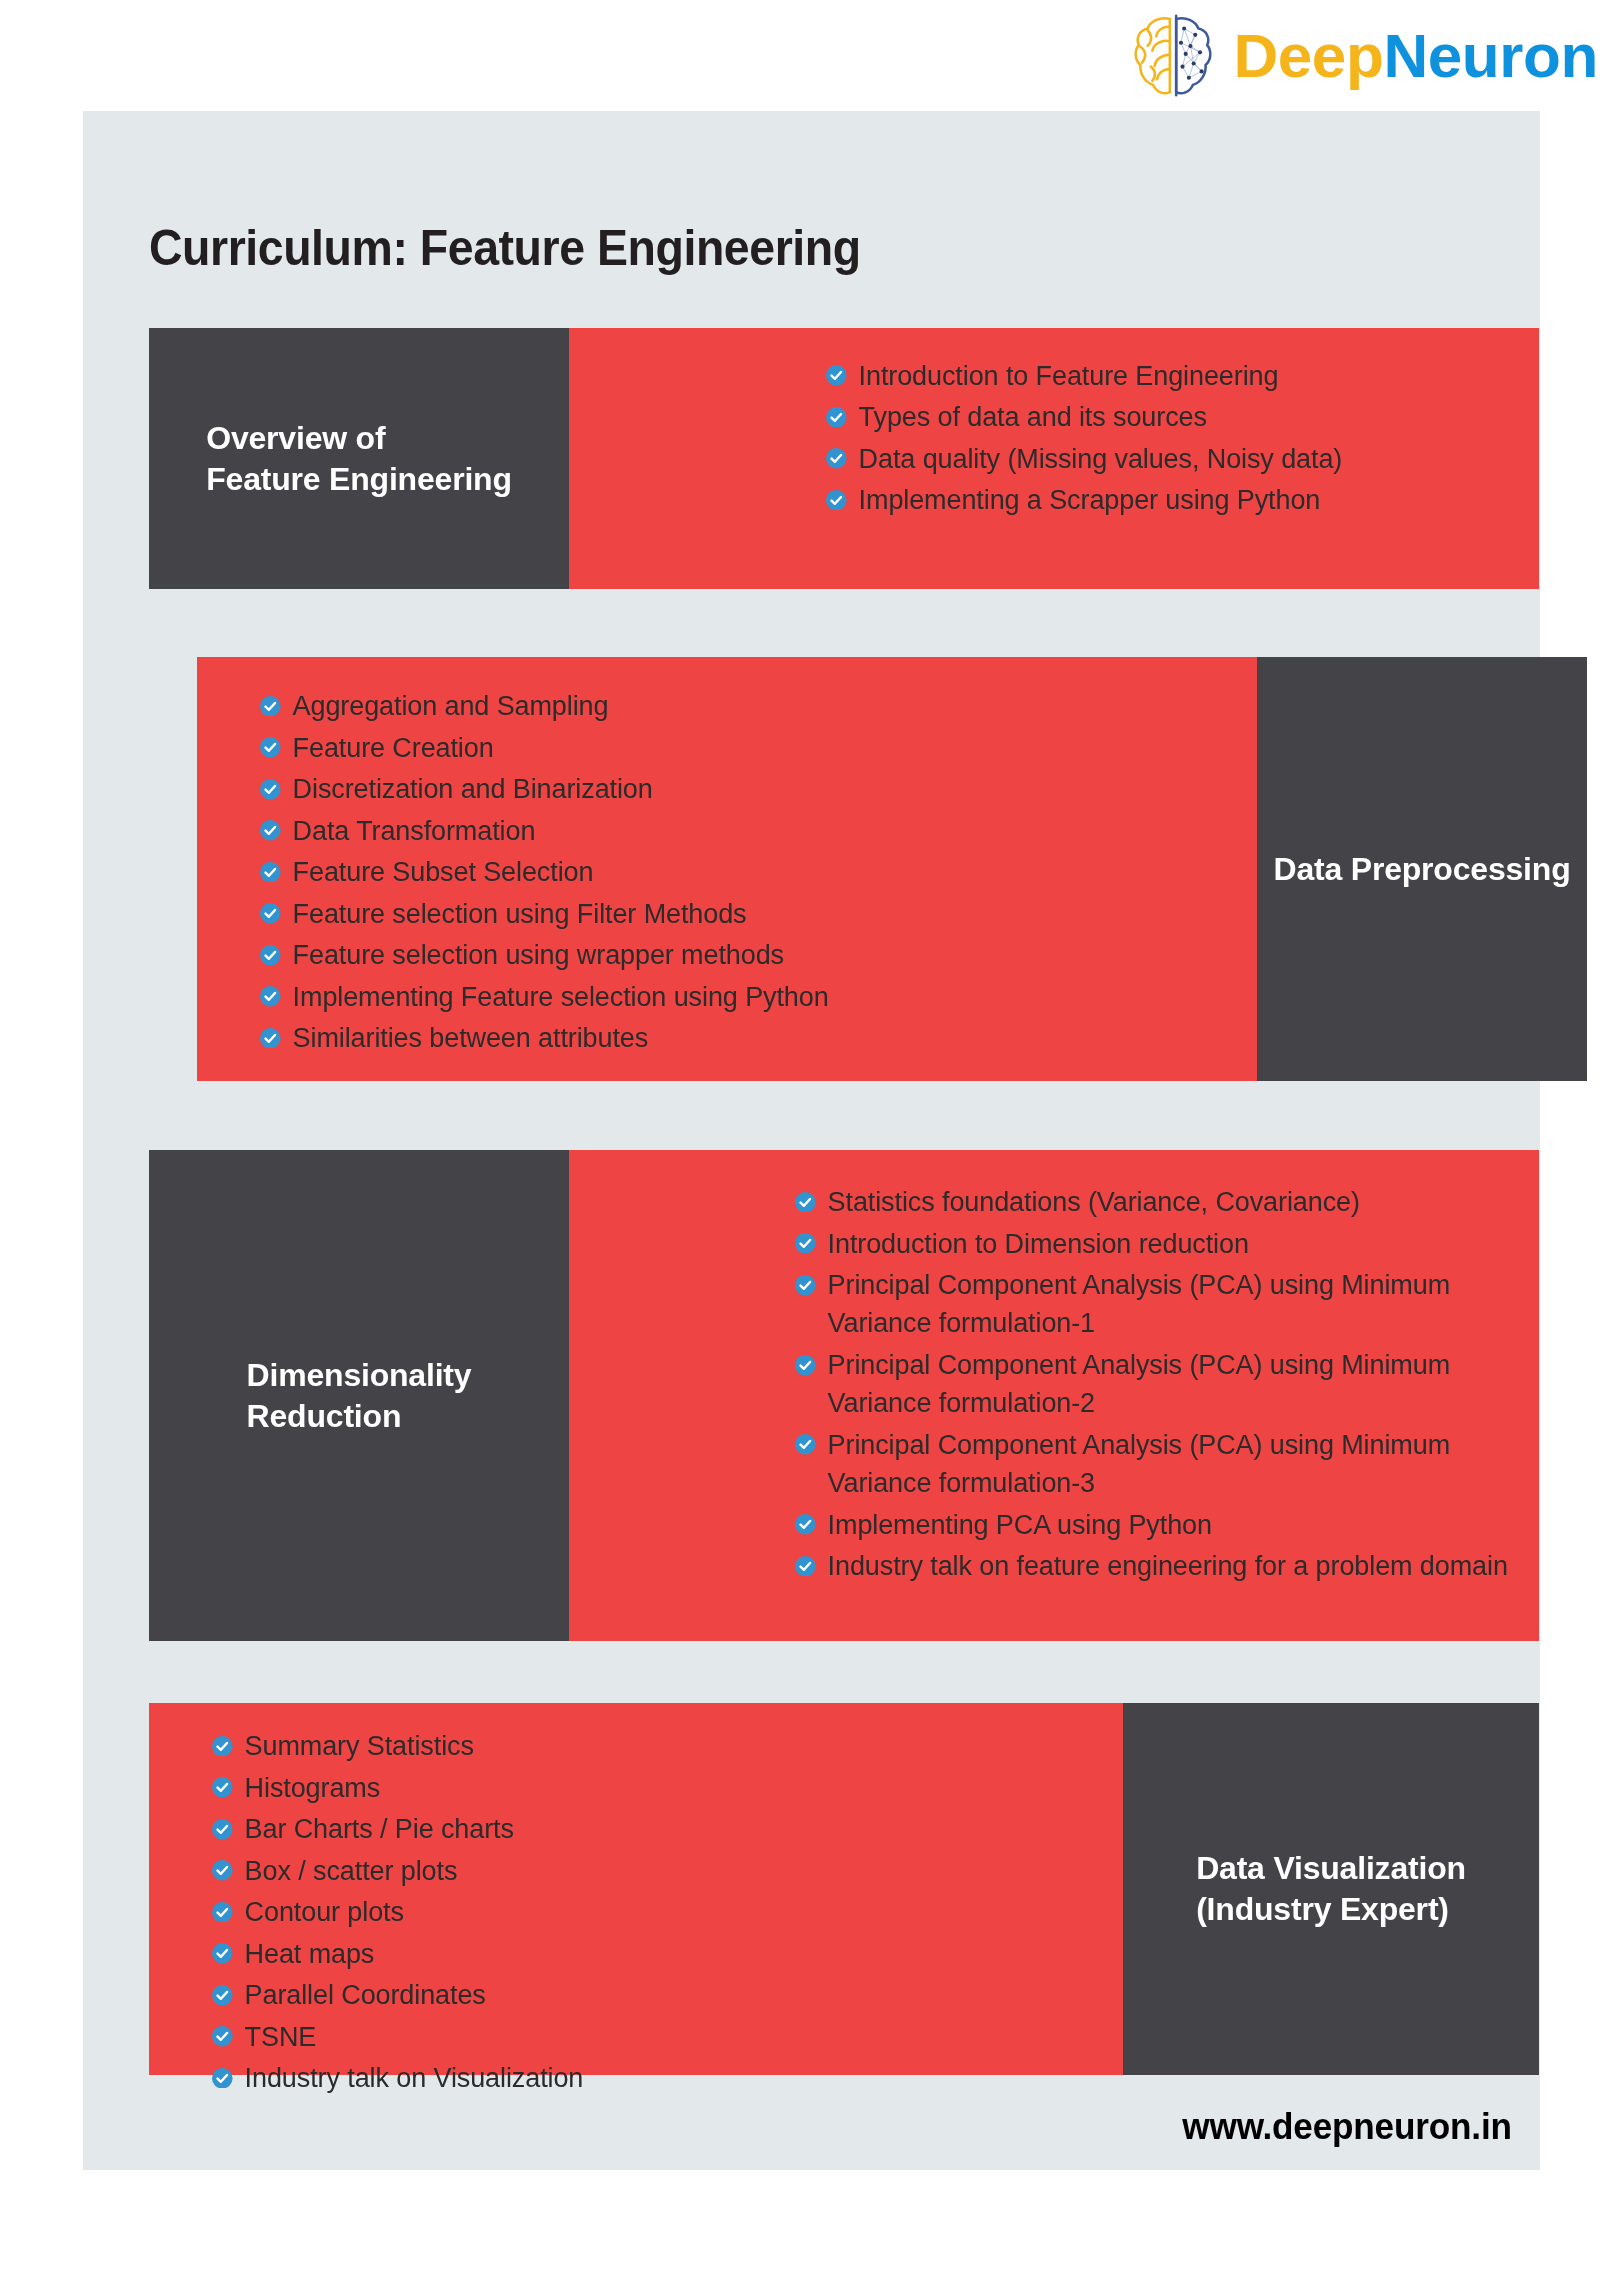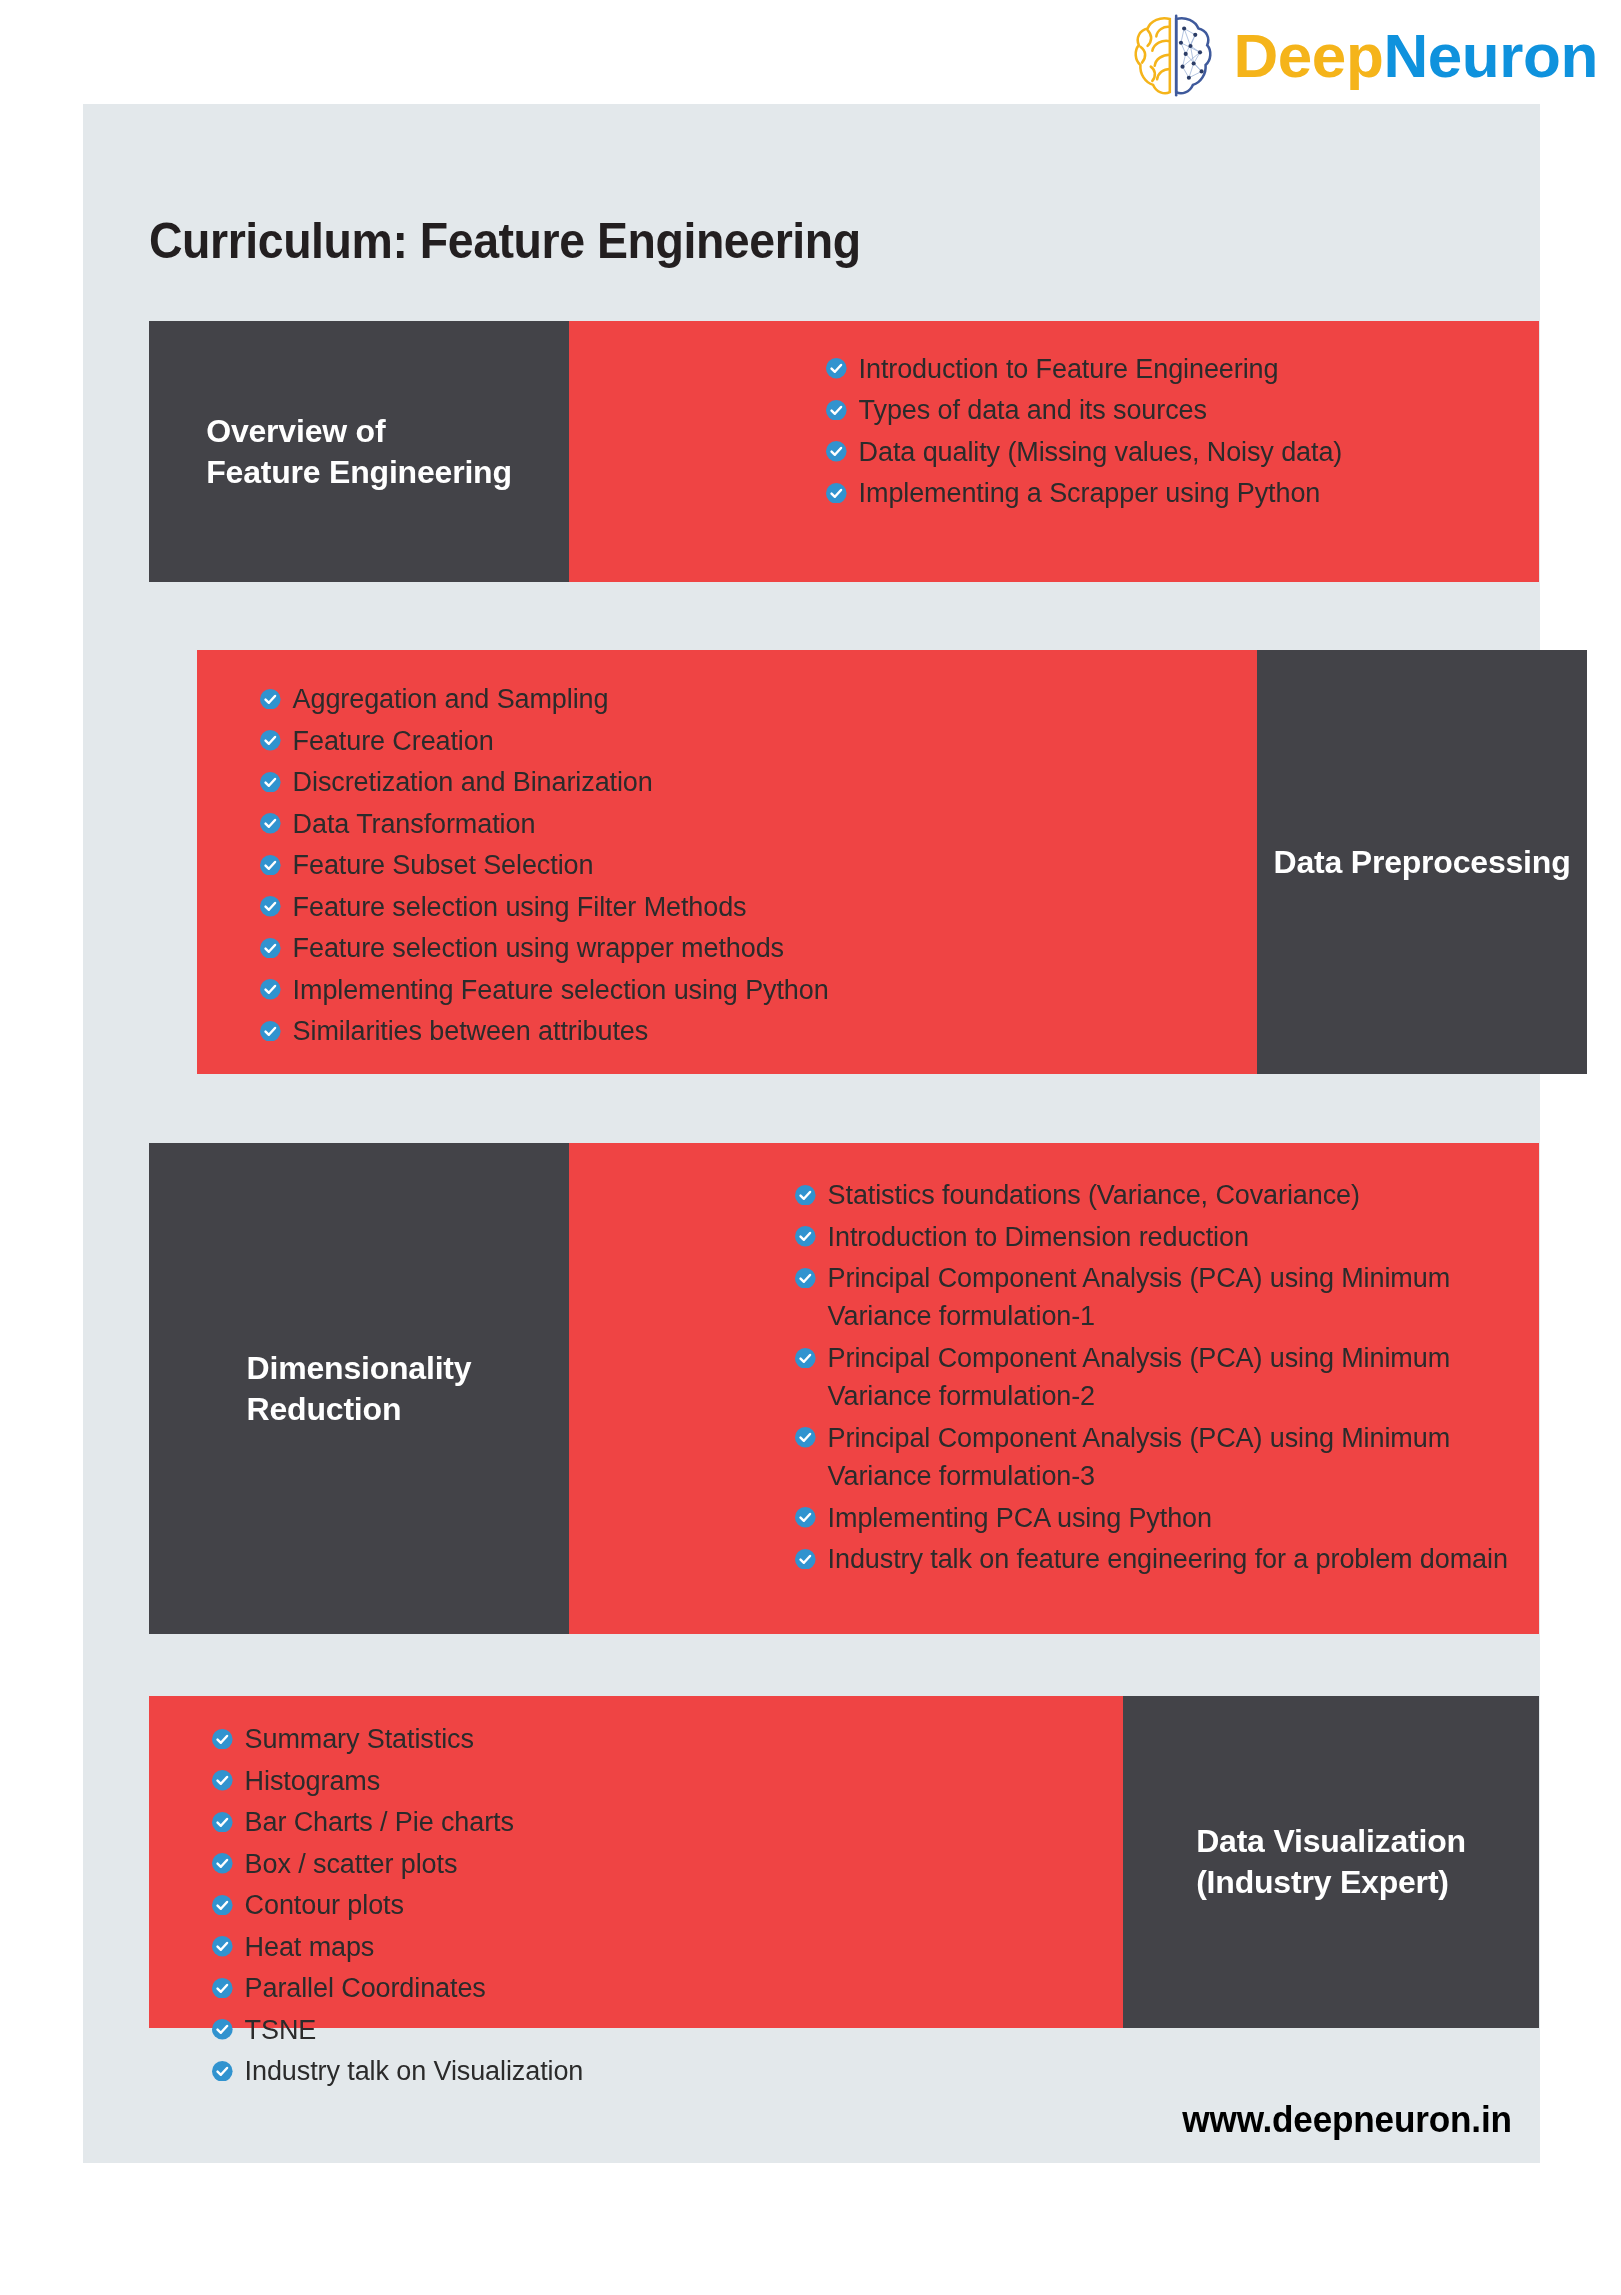--- a/index.html
+++ b/index.html
@@ -45,21 +45,21 @@
     line-height: 1;
     white-space: nowrap;
   }
   .logo-deep { color: #f5b41a; }
   .logo-neuron { color: #0f92dd; }
 
   
   .panel {
     position: absolute;
     left: 83px;
-    top: 104px;
+    top: 111px;
     width: 1457px;
     height: 2059px;
     background: #e3e8eb;
   }
 
   .page-title {
     position: absolute;
     left: 66px;
     top: 108px;
     font-size: 50px;
@@ -73,21 +73,21 @@
   }
 
   
   .row {
     position: absolute;
     display: flex;
   }
   .row.r1 { left: 66px; top: 217px;  width: 1390px; height: 261px; }
   .row.r2 { left: 66px; top: 546px;  width: 1390px; height: 424px; margin-left: 48px; }
   .row.r3 { left: 66px; top: 1039px; width: 1390px; height: 491px; }
-  .row.r4 { left: 66px; top: 1592px; width: 1390px; height: 332px; }
+  .row.r4 { left: 66px; top: 1592px; width: 1390px; height: 372px; }
 
   .white-card {
     background: #ef4444;
     box-sizing: border-box;
     flex: 1 1 auto;
     position: relative;
   }
   .dark-card {
     background: #434348;
     box-sizing: border-box;

